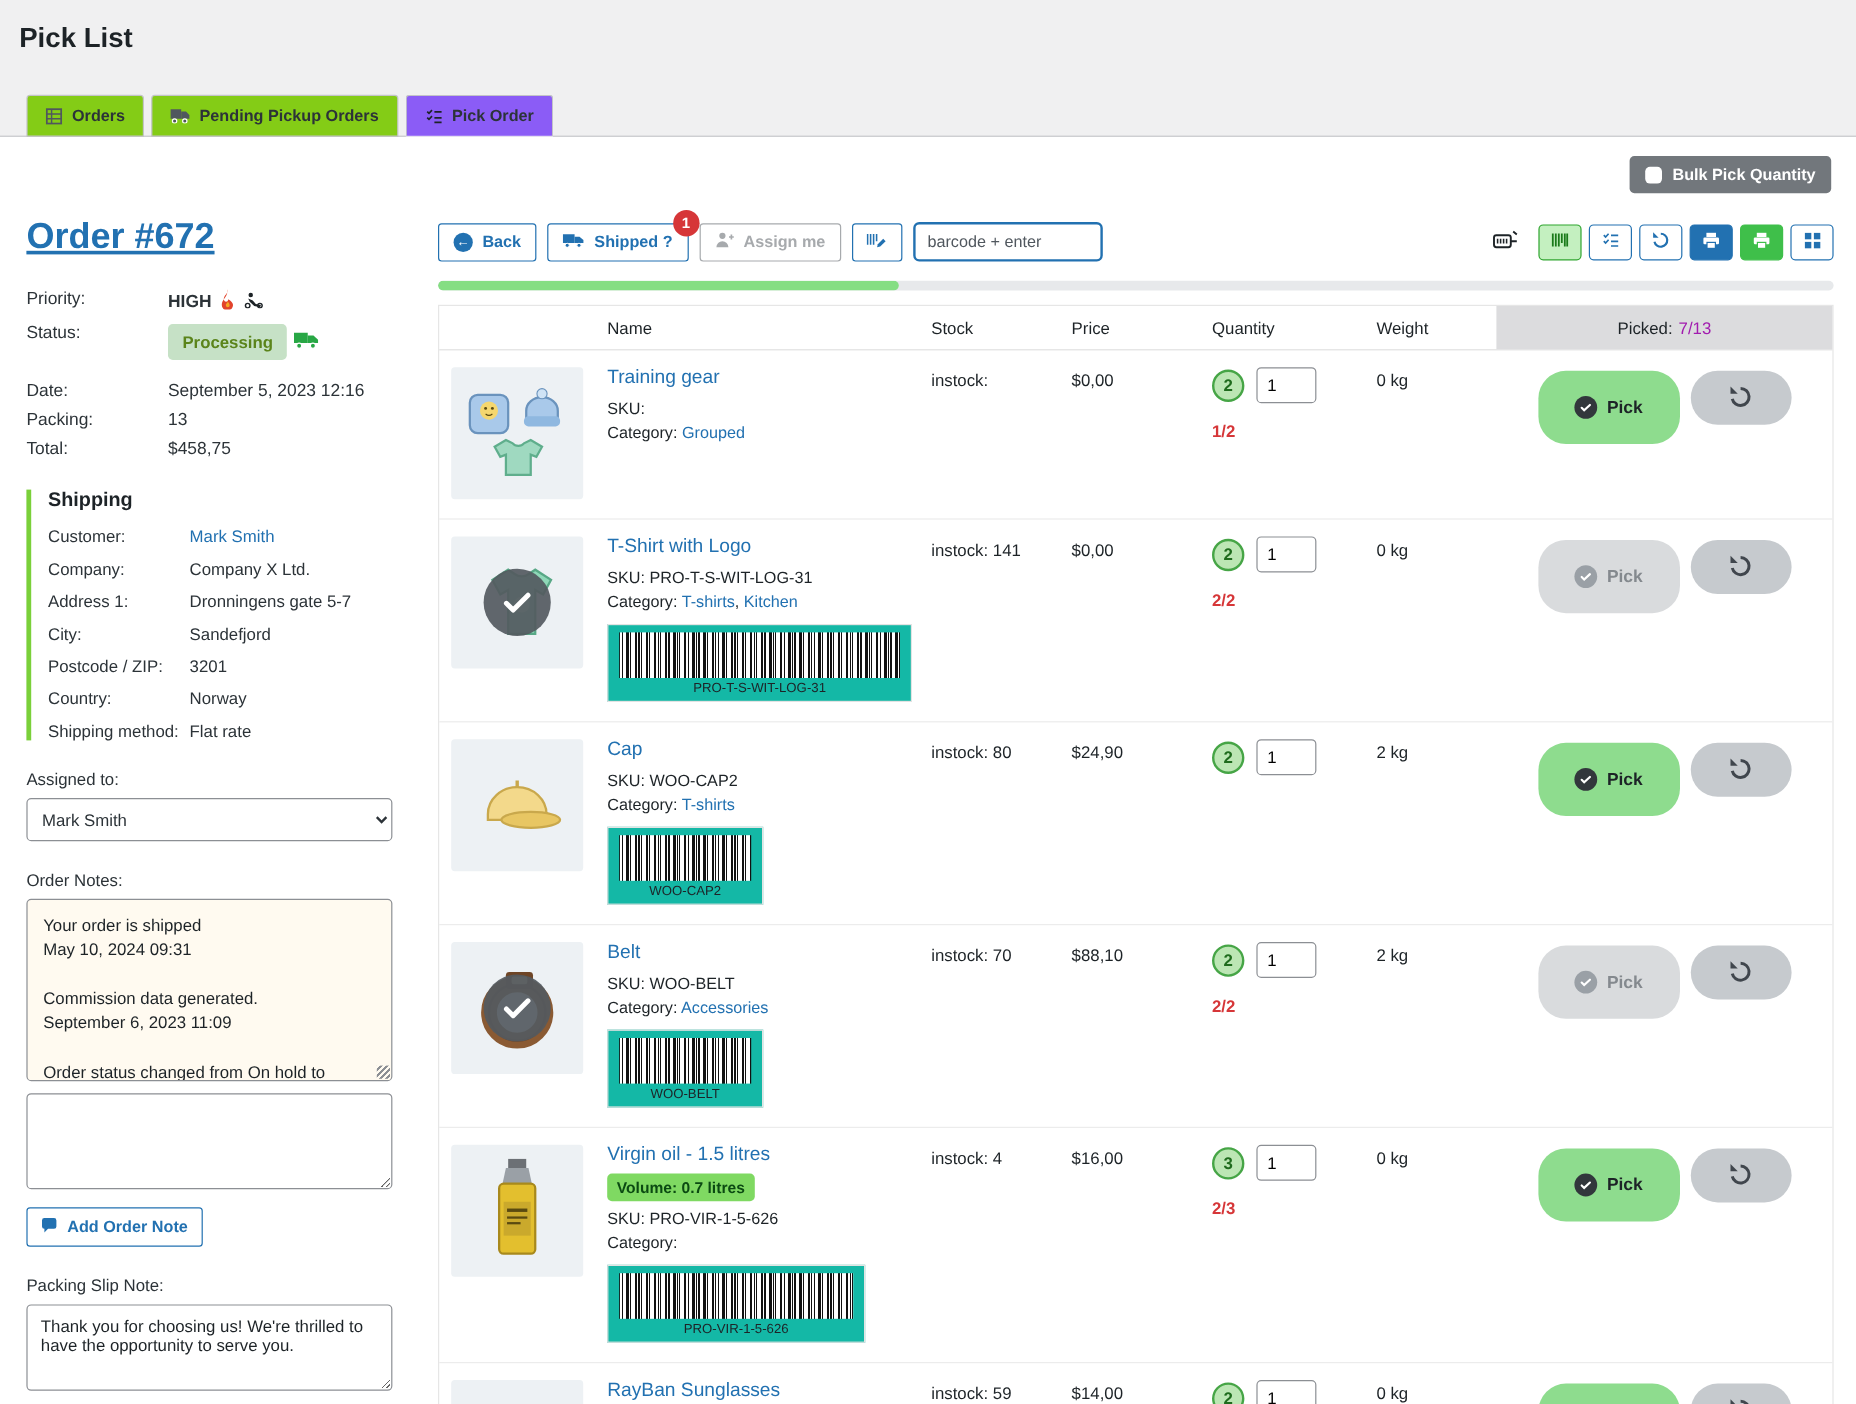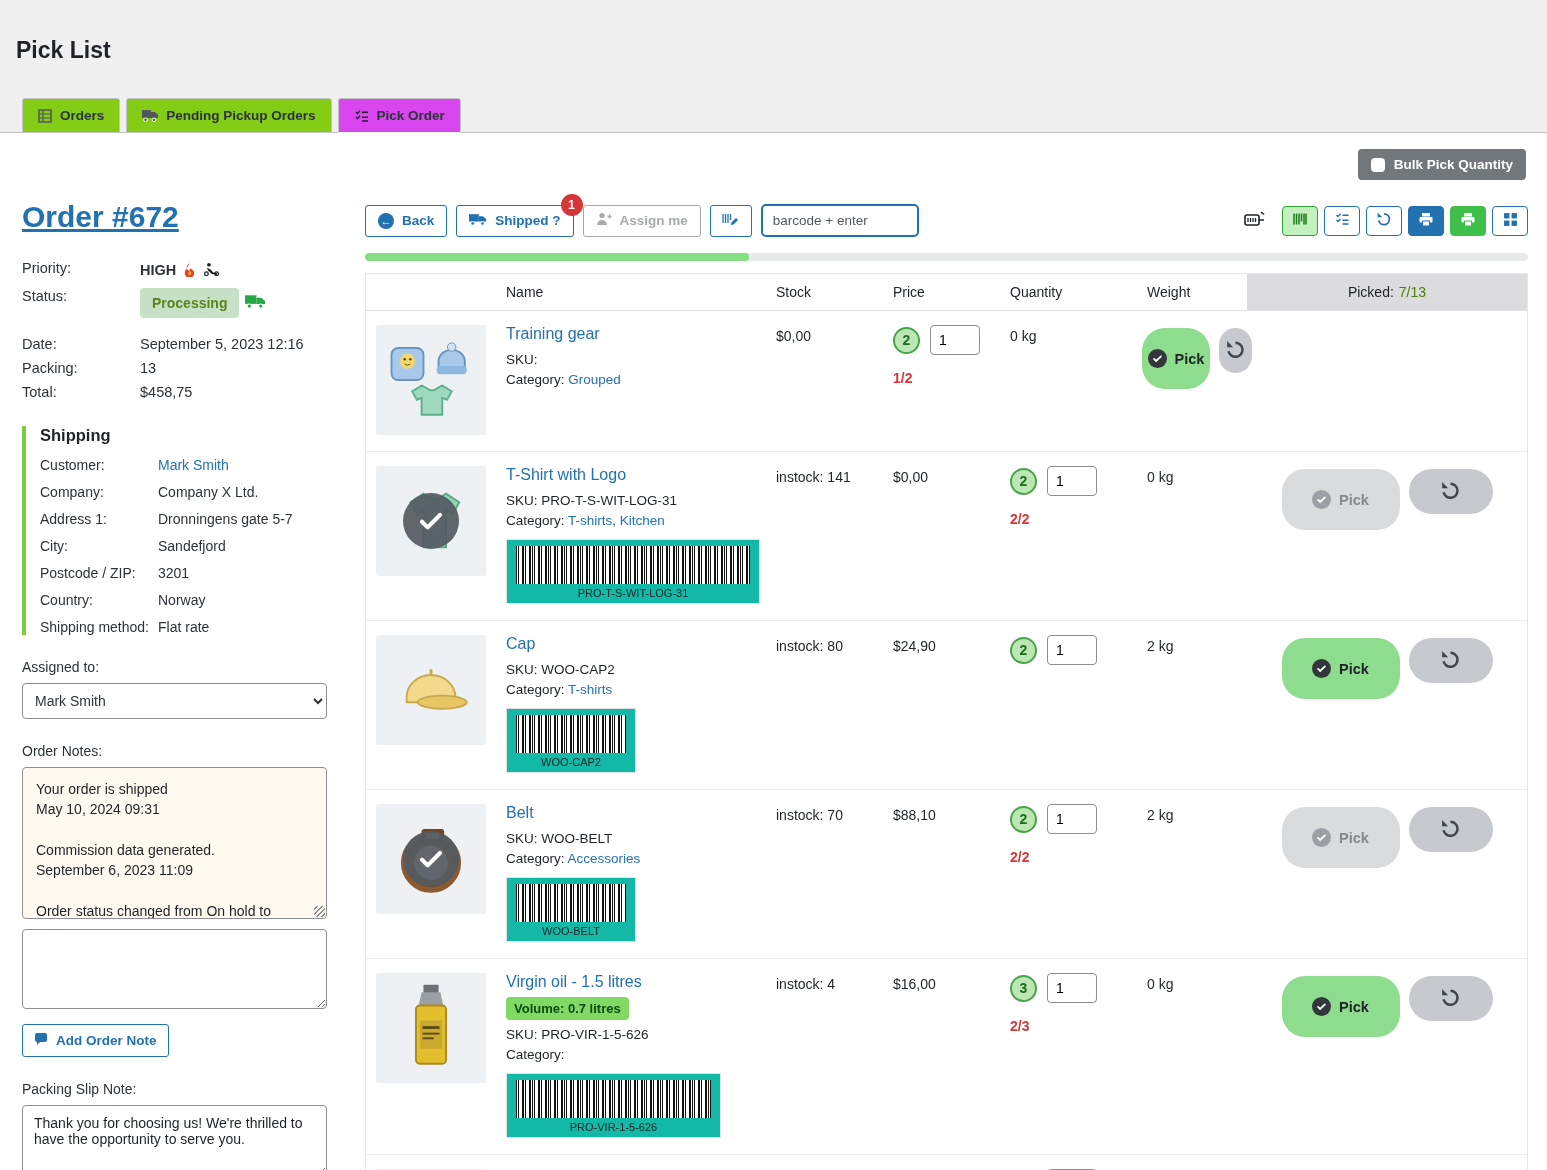--- a/index.html
+++ b/index.html
@@ -5,31 +5,31 @@
   * { box-sizing: border-box; }
   html,body { margin:0; padding:0; }
   body {
     width:1547px; height:1170px; overflow:hidden;
     background:#f0f0f1; color:#1d2327;
     font-family:"Liberation Sans","DejaVu Sans",sans-serif;
     font-size:14px;
   }
   input,textarea,select,button { font-family:inherit; }
 
-  .page-title { margin:0; padding:37px 0 0 16px; font-size:23px; font-weight:600; color:#1d2327; }
+  .page-title { margin:0; padding:18px 0 0 16px; font-size:23px; font-weight:600; color:#1d2327; }
 
   
   .tabbar { display:flex; gap:6px; margin:34px 0 0 22px; position:relative; z-index:2; }
   .tab {
     display:inline-flex; align-items:center; gap:8px;
     padding:9px 15px; border:1px solid #c3c4c7; border-radius:3px 3px 0 0;
     background:#84cc16; color:#2c3338; font-size:13.5px; font-weight:700;
     cursor:pointer; margin-bottom:-1px;
   }
-  .tab.active { background:#d946ef; border-bottom-color:#fff;padding-left:16px; }
+  .tab.active { background:#8b5cf6; border-bottom-color:#fff;padding-left:16px; }
   .tab svg { display:block; }
 
   
   .content { background:#fff; border-top:1px solid #c3c4c7; min-height:1053px; position:relative; z-index:1; }
   .bulk-row { display:flex; justify-content:flex-end; padding:16px 21px 0 0; }
   .bulk-btn {
     display:inline-flex; align-items:center; gap:9px;
     background:#72777c; color:#fff; border:none; border-radius:4px;
     padding:8px 13px; font-size:13.5px; font-weight:600; cursor:pointer;
   }
@@ -125,21 +125,21 @@
   .table { border:1px solid #e6e6e6; background:#fff; margin-bottom:24px; }
   .thead, .trow {
     display:grid;
     grid-template-columns:140px minmax(0,1fr) 117px 117px 137px 100px 280px;
   }
   .thead { height:37px; align-items:center; font-size:14px; color:#1d2327; border-bottom:1px solid #e0e0e0; }
   .picked-head {
     background:#dcdcde; height:100%; display:flex; align-items:center; justify-content:center;
     gap:5px; font-size:14px;
   }
-  .red { color:#4d7c0f; }
+  .red { color:#a21caf; }
 
   .trow { border-bottom:1px solid #ececec; padding:14px 0 16px; }
   .trow:last-child { border-bottom:none; }
   .c-img { position:relative; padding-left:10px; }
   .prod-img {
     width:110px; height:110px; background:#edf1f4; border-radius:3px;
     display:flex; align-items:center; justify-content:center; overflow:hidden;
   }
   .check-overlay {
     display:none; position:absolute; top:27px; left:37px; width:56px; height:56px;
@@ -453,20 +453,21 @@
                 </div>
 
     </div>
     <div class="c-name">
       <a class="prod-link">Training gear</a>
       
       <div class="sku">SKU:</div>
       <div class="cat"><span>Category:</span> <span><span class="cat-link">Grouped</span></span></div>
       
     </div>
+    <div class="c-stock">instock:</div>
     <div class="c-price">$0,00</div>
     <div class="c-qty">
       <div class="qty-line">
         <span class="qty-badge">2</span>
         <input class="qty-input" value="1" style="">
       </div>
       <div class="picked-frac">1/2</div>
     </div>
     <div class="c-weight">0 kg</div>
     <div class="c-actions">

